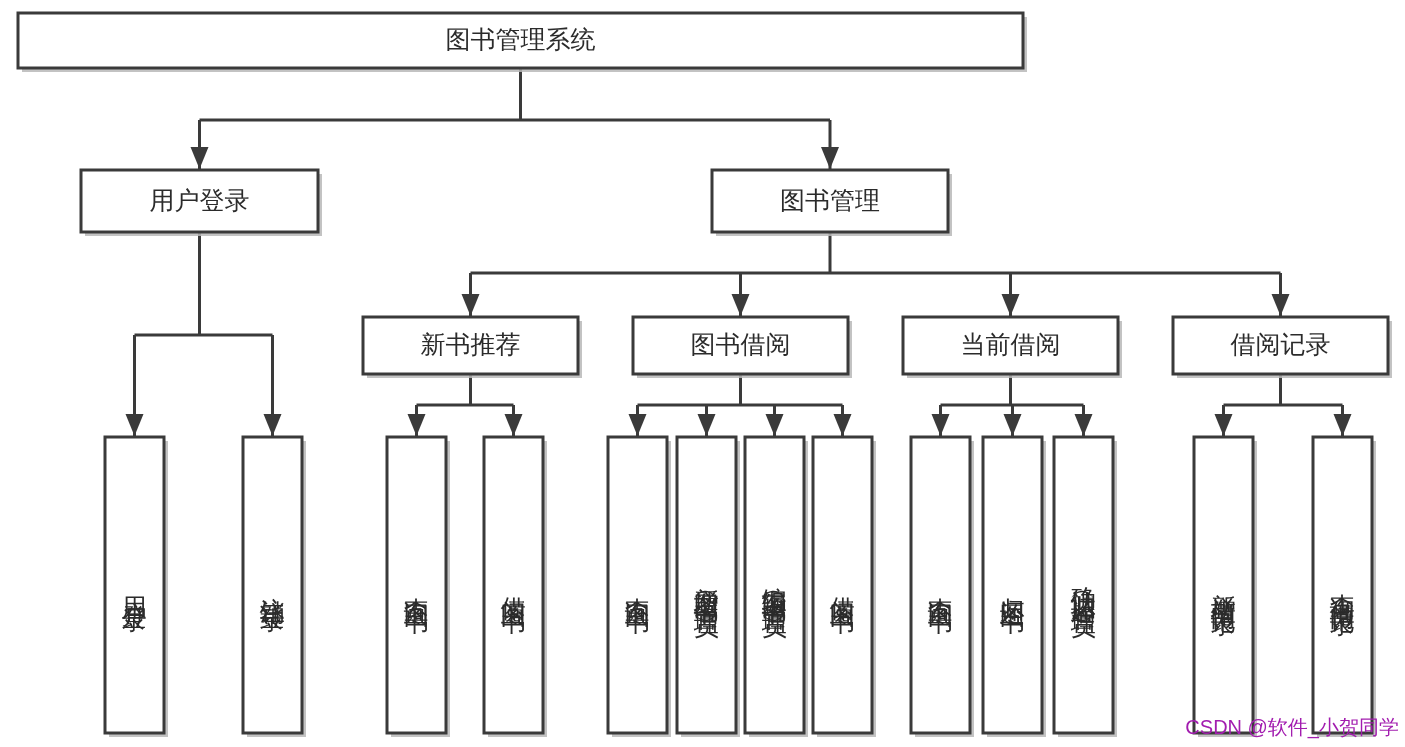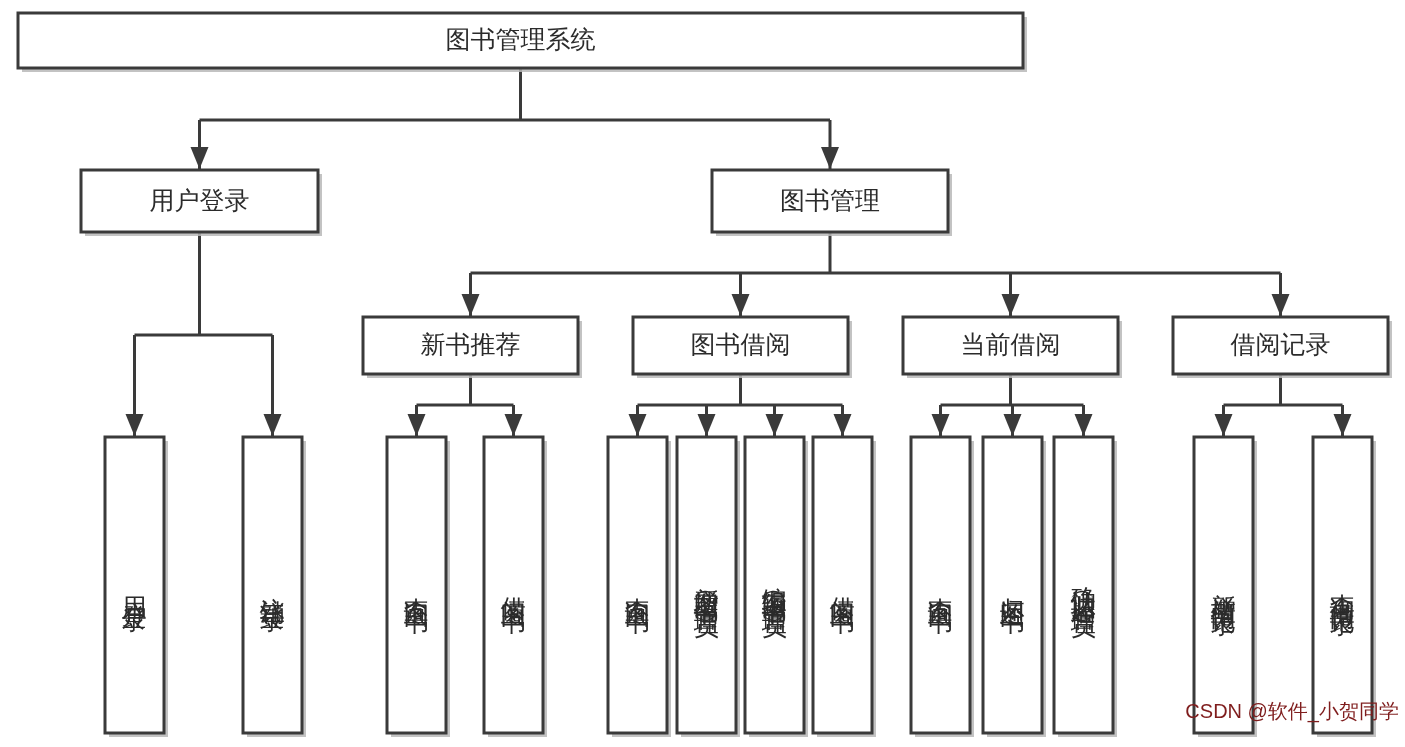--- a/index.html
+++ b/index.html
@@ -64,24 +64,24 @@
     line-height: 1.06;
     color: #2b2b2b;
     letter-spacing: 4px;
     white-space: nowrap;
     text-align: center;
     pointer-events: none;
   }
   .watermark {
     position: absolute;
     right: 6px;
-    bottom: 20px;
+    bottom: 4px;
     font-family: "Liberation Sans", "DejaVu Sans", sans-serif;
     font-size: 20px;
-    color: #7f1d1d;
+    color: #a21caf;
     white-space: nowrap;
     user-select: none;
   }
 </style>
 </head>
 <body>
 
 <div id="diagram-root">
   <svg class="diagram-canvas" viewBox="0 0 1405 747">
     <g id="connector-layer">

